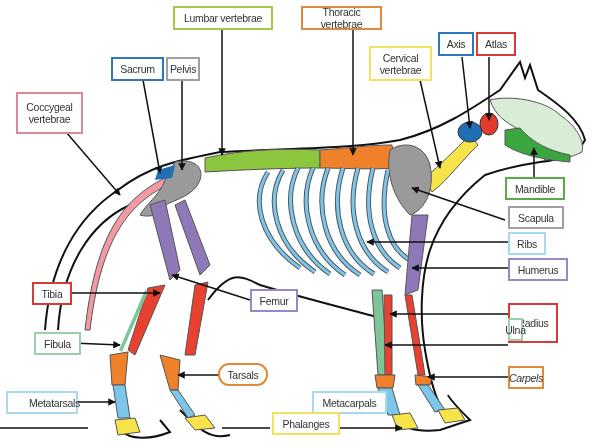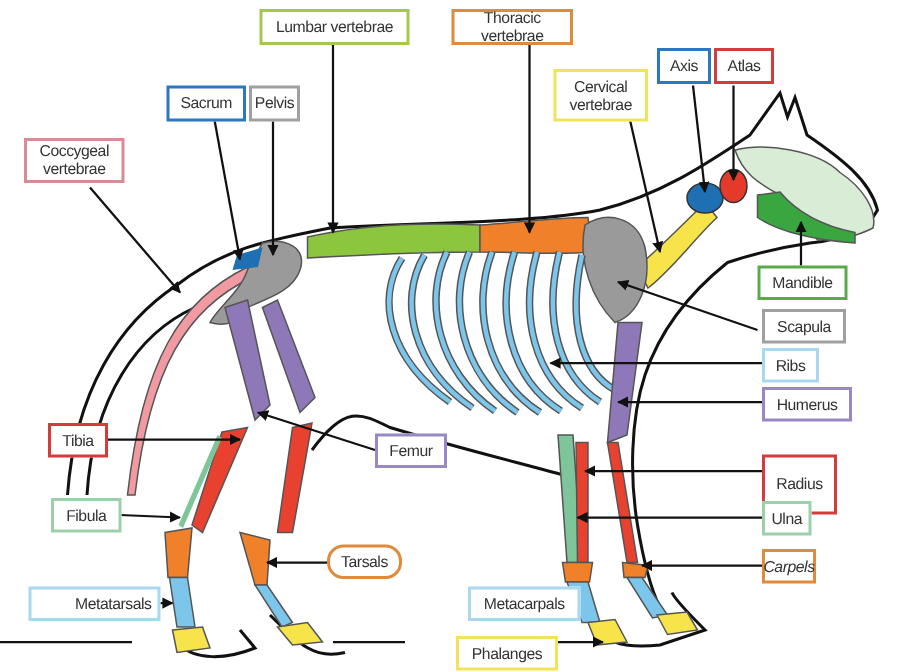--- a/index.html
+++ b/index.html
@@ -116,32 +116,32 @@
     <line x1="88" y1="428" x2="0" y2="428" marker-end="none"></line>
     <line x1="340" y1="428" x2="402" y2="428"></line>
     <line x1="222" y1="428" x2="270" y2="428" marker-end="none"></line>
   </g>
 </svg>
 
 <div class="lbl" style="left:173px;top:6px;width:100px;height:24px;border-color:#a5c84a;">Lumbar vertebrae</div>
 <div class="lbl" style="left:301px;top:6px;width:81px;height:24px;border-color:#e08a3c;">Thoracic vertebrae</div>
 <div class="lbl" style="left:111px;top:57px;width:53px;height:24px;border-color:#2a78c0;">Sacrum</div>
 <div class="lbl" style="left:166px;top:57px;width:34px;height:24px;border-color:#a0a0a0;">Pelvis</div>
-<div class="lbl" style="left:16px;top:92px;width:67px;height:30px;border-color:#d98b95;">Coccygeal
+<div class="lbl" style="left:16px;top:92px;width:67px;height:42px;border-color:#d98b95;">Coccygeal
 vertebrae</div>
 <div class="lbl" style="left:369px;top:46px;width:63px;height:35px;border-color:#f2e35a;">Cervical
 vertebrae</div>
 <div class="lbl" style="left:438px;top:32px;width:36px;height:24px;border-color:#2a78c0;">Axis</div>
 <div class="lbl" style="left:476px;top:32px;width:40px;height:24px;border-color:#d43b3b;">Atlas</div>
 <div class="lbl" style="left:505px;top:177px;width:60px;height:23px;border-color:#5aaa4a;">Mandible</div>
 <div class="lbl" style="left:508px;top:206px;width:56px;height:23px;border-color:#a0a0a0;">Scapula</div>
 <div class="lbl" style="left:508px;top:232px;width:38px;height:23px;border-color:#a9d8f0;">Ribs</div>
 <div class="lbl" style="left:508px;top:258px;width:60px;height:23px;border-color:#9a88c4;">Humerus</div>
 <div class="lbl" style="left:508px;top:303px;width:50px;height:40px;border-color:#d43b3b;">Radius</div>
-<div class="lbl" style="left:508px;top:334px;width:33px;height:23px;border-color:#9cd0aa;text-align:right;">Ulna</div>
+<div class="lbl" style="left:508px;top:318px;width:15px;height:23px;border-color:#9cd0aa;text-align:right;">Ulna</div>
 <div class="lbl" style="left:508px;top:366px;width:36px;height:23px;border-color:#e08a3c;font-style:italic;">Carpels</div>
 <div class="lbl" style="left:32px;top:282px;width:40px;height:23px;border-color:#d43b3b;">Tibia</div>
 <div class="lbl" style="left:250px;top:289px;width:48px;height:23px;border-color:#9a88c4;">Femur</div>
 <div class="lbl" style="left:34px;top:332px;width:47px;height:23px;border-color:#9cd0aa;">Fibula</div>
 <div class="lbl" style="left:218px;top:363px;width:50px;height:23px;border-color:#e08a3c;border-radius:11px;">Tarsals</div>
-<div class="lbl" style="left:19px;top:391px;width:88px;height:23px;border-color:#a9d8f0;padding-left:25px;">Metatarsals</div>
+<div class="lbl" style="left:6px;top:391px;width:72px;height:23px;border-color:#a9d8f0;padding-left:25px;">Metatarsals</div>
 <div class="lbl" style="left:268px;top:391px;width:75px;height:23px;border-color:#a9d8f0;margin-left:44px;">Metacarpals</div>
-<div class="lbl" style="left:272px;top:424px;width:68px;height:23px;border-color:#f2e35a;margin-left:32px;">Phalanges</div>
+<div class="lbl" style="left:272px;top:412px;width:68px;height:23px;border-color:#f2e35a;">Phalanges</div>
 
 </body></html>

